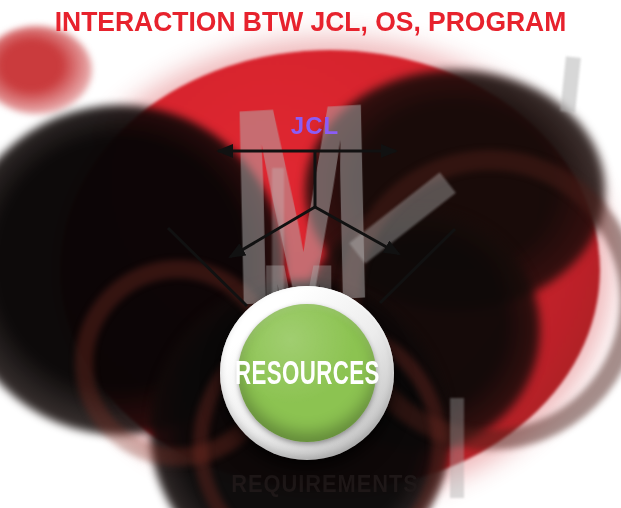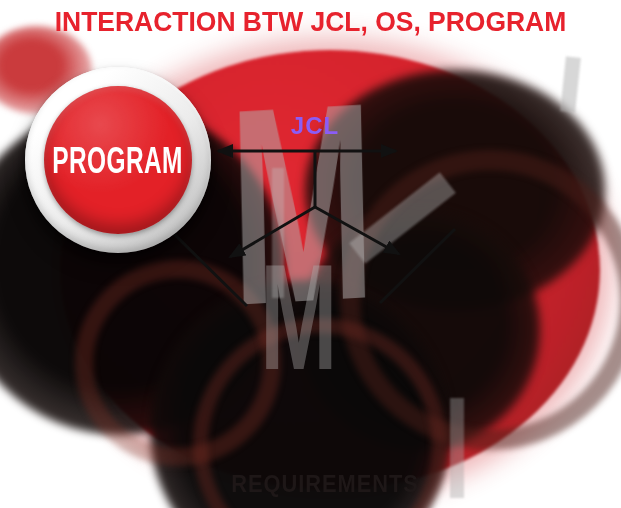--- a/index.html
+++ b/index.html
@@ -107,20 +107,20 @@
       <line x1="218" y1="151" x2="396" y2="151" marker-start="url(#ah)" marker-end="url(#ah)"></line>
       <line x1="315" y1="151" x2="315" y2="207"></line>
       <line x1="315" y1="207" x2="230" y2="257" marker-end="url(#ah)"></line>
       <line x1="315" y1="207" x2="399" y2="254" marker-end="url(#ah)"></line>
       <line x1="168" y1="228" x2="247" y2="306"></line>
       <line x1="455" y1="229" x2="380" y2="303"></line>
     </g>
   </svg>
   <div id="connector-label">JCL</div>
 
-  <div class="badge" id="node-program">
-    <div class="badge-inner" style="--fill: #e32127;">
-      <span class="badge-label">PROGRAM</span>
+  <div class="badge" id="node-resources">
+    <div class="badge-inner" style="--fill: #8cc351;">
+      <span class="badge-label">RESOURCES</span>
     </div>
   </div>
 
   <div id="page-title" style="color: rgb(231, 34, 45);">INTERACTION BTW JCL, OS, PROGRAM</div>
 </div>
 
 </body></html>

